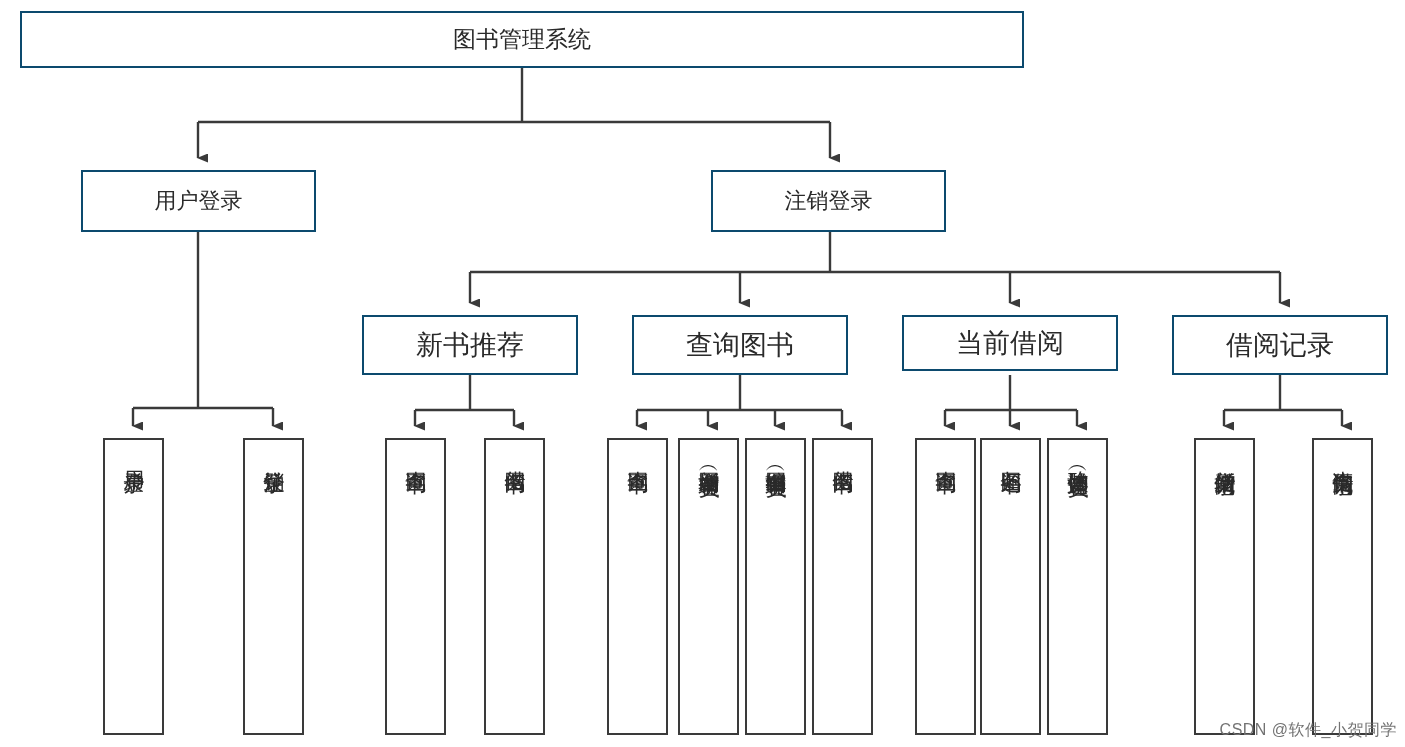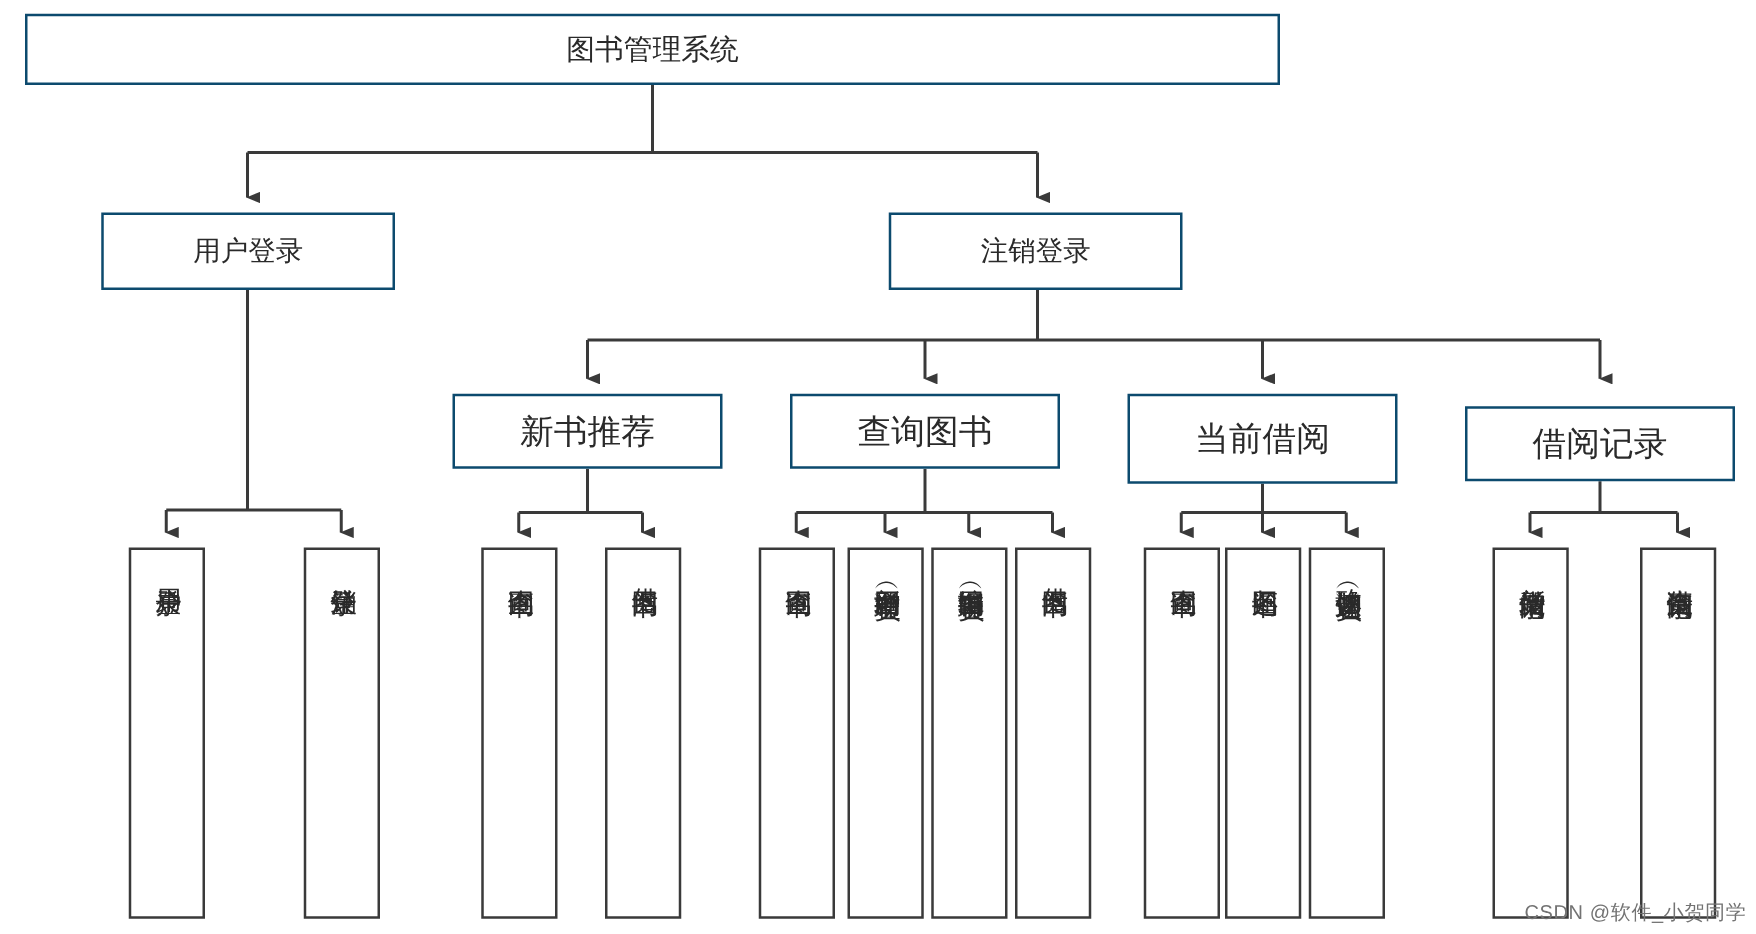--- a/index.html
+++ b/index.html
@@ -90,24 +90,24 @@
   <div class="node lvl2" style="left:711px;top:170px;width:235px;height:62px;">
     <span>注销登录</span>
   </div>
 
   <div class="node lvl3" style="left:362px;top:315px;width:216px;height:60px;">
     <span>新书推荐</span>
   </div>
   <div class="node lvl3" style="left:632px;top:315px;width:216px;height:60px;">
     <span>查询图书</span>
   </div>
-  <div class="node lvl3" style="left:902px;top:315px;width:216px;height:72px;">
+  <div class="node lvl3" style="left:902px;top:315px;width:216px;height:56px;">
     <span>当前借阅</span>
   </div>
-  <div class="node lvl3" style="left:1172px;top:315px;width:216px;height:60px;margin-top:10px;">
+  <div class="node lvl3" style="left:1172px;top:315px;width:216px;height:60px;">
     <span>借阅记录</span>
   </div>
 
   <div class="leaf" style="left:103px;top:438px;width:61px;height:297px;">
     <span>用户登录</span>
   </div>
   <div class="leaf" style="left:243px;top:438px;width:61px;height:297px;">
     <span>注销登录</span>
   </div>
 

